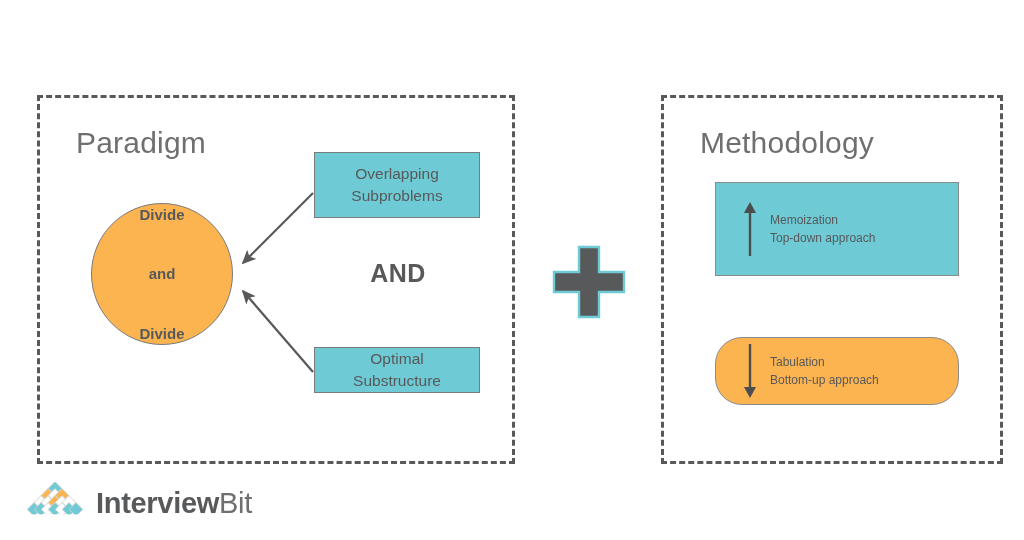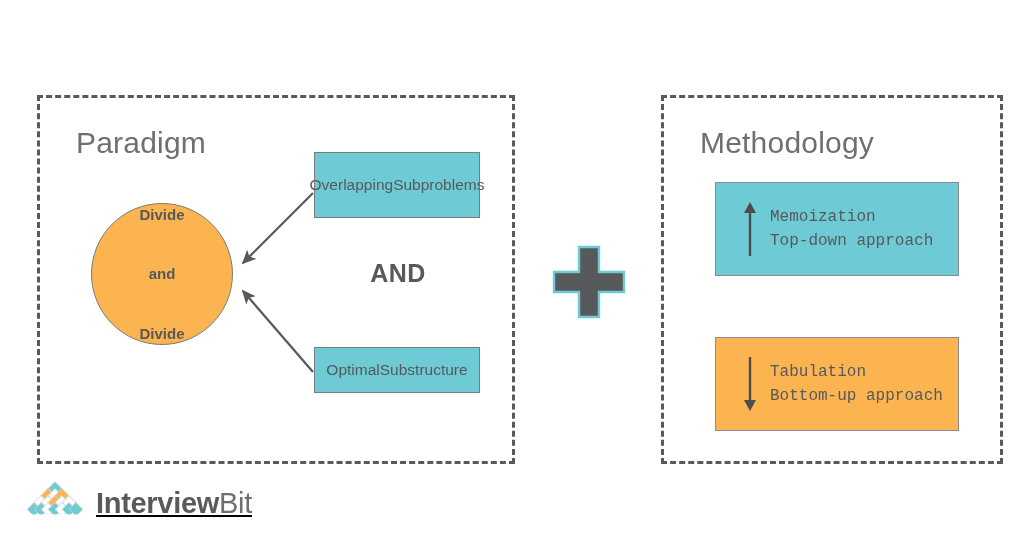--- a/index.html
+++ b/index.html
@@ -67,21 +67,21 @@
     text-align: center;
   }
 
   
   .concept-box {
     position: absolute;
     background: #6ECAD4;
     border: 1.5px solid #7a7b7d;
     box-sizing: border-box;
     display: flex;
-    flex-direction: row;
+    flex-direction: column;
     align-items: center;
     justify-content: center;
     color: #58595b;
     font-size: 15.5px;
     line-height: 1.45;
     text-align: right;
   }
   #box-overlapping { left: 314px; top: 152px; width: 166px; height: 66px; }
   #box-optimal     { left: 314px; top: 347px; width: 166px; height: 46px; }
 
@@ -116,53 +116,51 @@
   .method-box {
     position: absolute;
     border: 1.5px solid #8a8b8d;
     box-sizing: border-box;
     display: flex;
     flex-direction: row;
     align-items: center;
     color: #58595b;
   }
   #box-memoization { left: 715px; top: 182px; width: 244px; height: 94px; background: #6ECAD4; }
-  #box-tabulation  { left: 715px; top: 337px; width: 244px; height: 94px; background: #FBB450; }
+  #box-tabulation  { left: 715px; top: 337px; width: 244px; height: 68px; background: #FBB450; border-radius: 27px; }
   .method-arrow {
     width: 40px;
     flex: 0 0 40px;
     display: flex;
     align-items: center;
     justify-content: center;
     margin-left: 14px;
   }
   .method-text {
-    font-size: 16px;
+    font-size: 12px;
     line-height: 1.52;
     white-space: nowrap;
-    font-family: Liberation Mono, monospace;
   }
 
   
   #logo {
     position: absolute;
     left: 27px; top: 482px;
     display: flex;
     align-items: center;
   }
   #logo-mark {
     width: 56px; height: 42px;
     flex: 0 0 56px;
   }
   #logo-text {
     margin-left: 13px;
     font-size: 29px;
     letter-spacing: -0.3px;
     white-space: nowrap;
-    text-decoration: underline;
   }
   .logo-interview { color: #58595b; font-weight: bold; }
   .logo-bit       { color: #6e6f71; font-weight: 300; }
 </style>
 </head>
 <body>
 
 <div id="canvas">
 
   <div class="panel" id="panel-paradigm">

